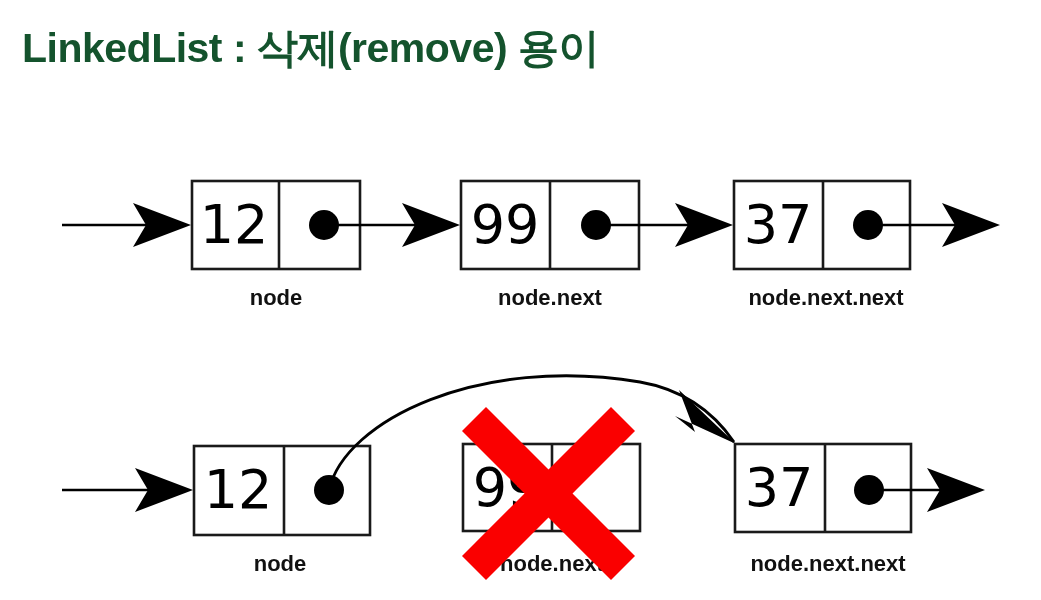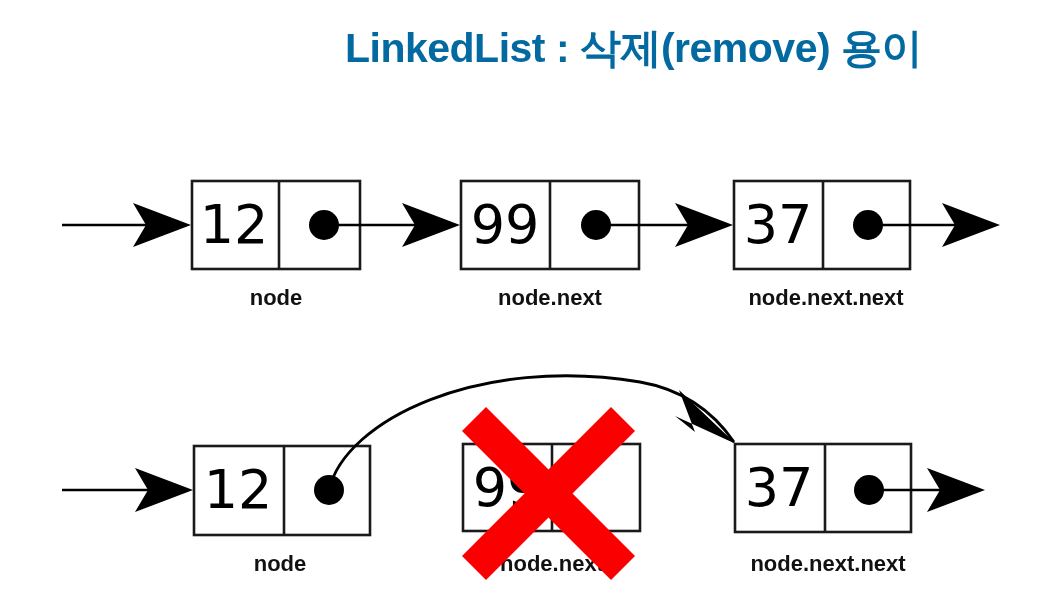--- a/index.html
+++ b/index.html
@@ -25,23 +25,22 @@
   #slide-title {
     position: absolute;
     left: 22px;
     top: 24px;
     width: 900px;
     font-family: "Liberation Sans Narrow", "Liberation Sans", "DejaVu Sans", sans-serif;
     font-weight: bold;
     font-size: 41px;
     line-height: 48px;
     letter-spacing: -0.5px;
-    color: #0369a1;
+    color: #14532d;
     white-space: nowrap;
-    text-align: right;
   }
   
   #diagram {
     position: absolute;
     left: 0;
     top: 0;
     width: 1041px;
     height: 600px;
   }
   .node-value {

